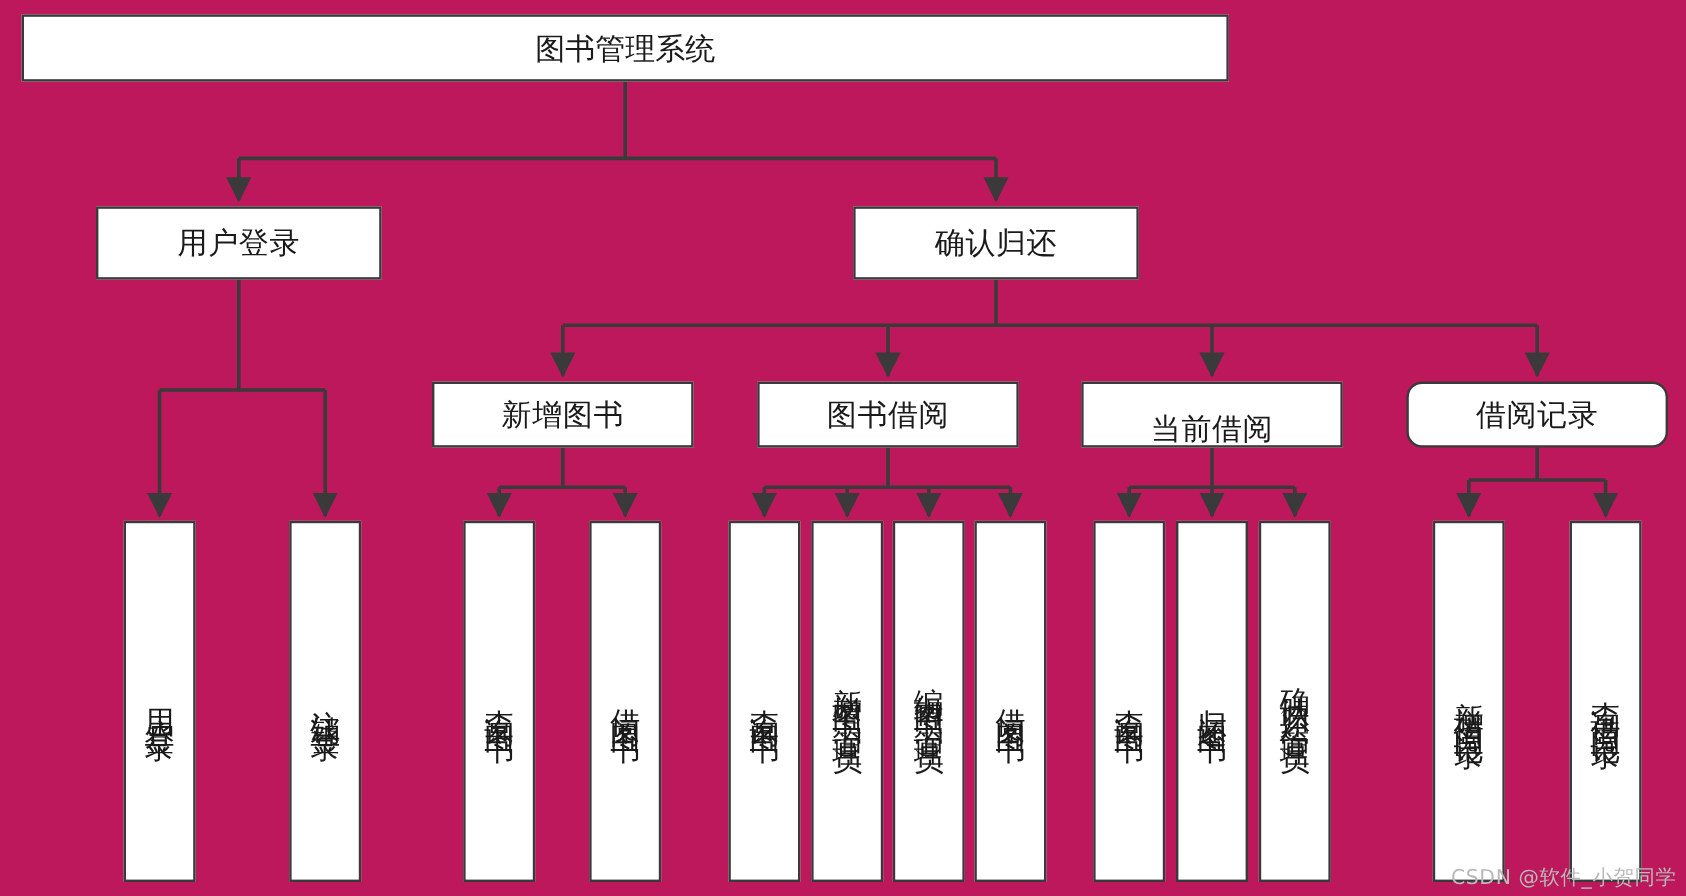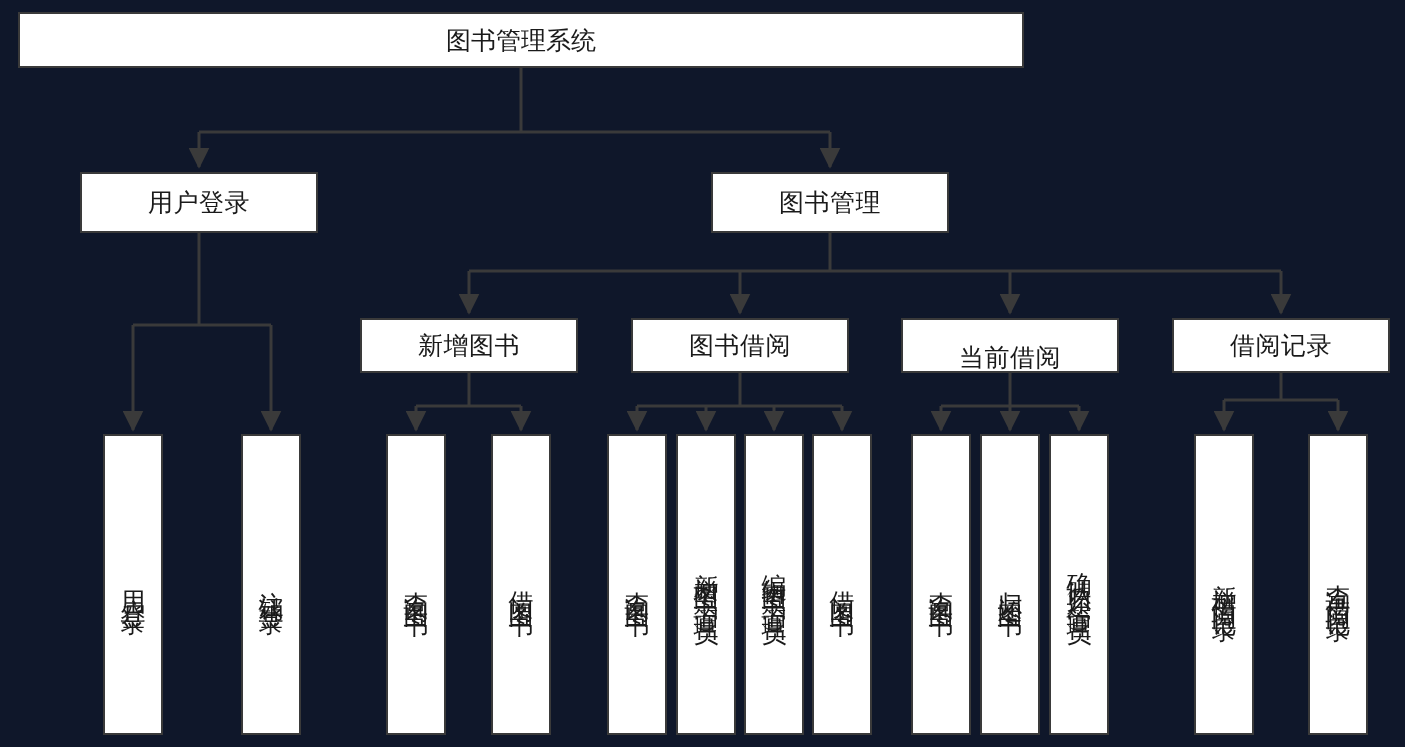--- a/index.html
+++ b/index.html
@@ -8,21 +8,21 @@
     padding: 0;
     background: #ffffff;
   }
   body {
     font-family: "DejaVu Sans", "Liberation Sans", sans-serif;
   }
   #diagram-root {
     position: relative;
     width: 1405px;
     height: 747px;
-    background: #0f172a;
+    background: #be185d;
     overflow: hidden;
   }
   #diagram-svg {
     position: absolute;
     left: 0;
     top: 0;
     width: 1405px;
     height: 747px;
   }
   .node {
@@ -125,33 +125,33 @@
   </svg>
 
   <div class="node root" style="left:18px; top:12px; width:1006px; height:56px;">
     <span>图书管理系统</span>
   </div>
 
   <div class="node horiz" style="left:80px; top:172px; width:238px; height:61px;">
     <span>用户登录</span>
   </div>
   <div class="node horiz" style="left:711px; top:172px; width:238px; height:61px;">
-    <span>图书管理</span>
+    <span>确认归还</span>
   </div>
 
   <div class="node horiz" style="left:360px; top:318px; width:218px; height:55px;">
     <span>新增图书</span>
   </div>
   <div class="node horiz" style="left:631px; top:318px; width:218px; height:55px;text-align:right;">
     <span>图书借阅</span>
   </div>
   <div class="node horiz" style="left:901px; top:318px; width:218px; height:55px;align-items:flex-end;">
     <span>当前借阅</span>
   </div>
-  <div class="node horiz" style="left:1172px; top:318px; width:218px; height:55px;">
+  <div class="node horiz" style="left:1172px; top:318px; width:218px; height:55px;border-radius:13px;">
     <span>借阅记录</span>
   </div>
 
   <div class="node vert" style="left:103px; top:434px; width:60px; height:301px;">
     <span class="vtext">用户登录</span>
   </div>
   <div class="node vert" style="left:241px; top:434px; width:60px; height:301px;">
     <span class="vtext">注销登录</span>
   </div>
 
@@ -185,14 +185,15 @@
     <span class="vtext">确认归还（管理员）</span>
   </div>
 
   <div class="node vert" style="left:1194px; top:434px; width:60px; height:301px;">
     <span class="vtext">新增借阅记录</span>
   </div>
   <div class="node vert" style="left:1308px; top:434px; width:60px; height:301px;">
     <span class="vtext">查询借阅记录</span>
   </div>
 
+  <div id="watermark">CSDN @软件_小贺同学</div>
 
 </div>
 
 </body></html>

